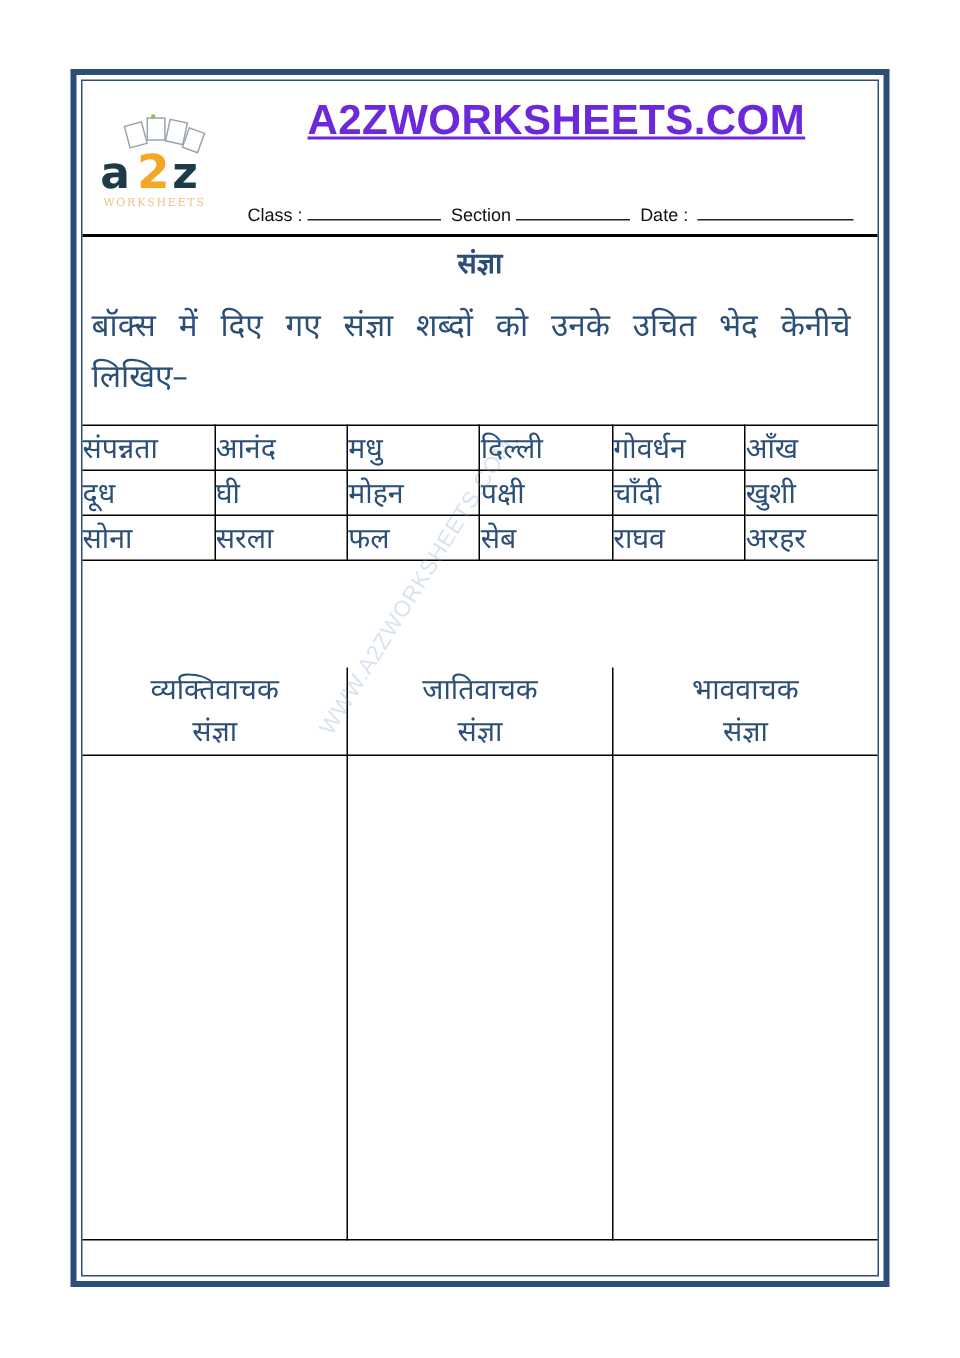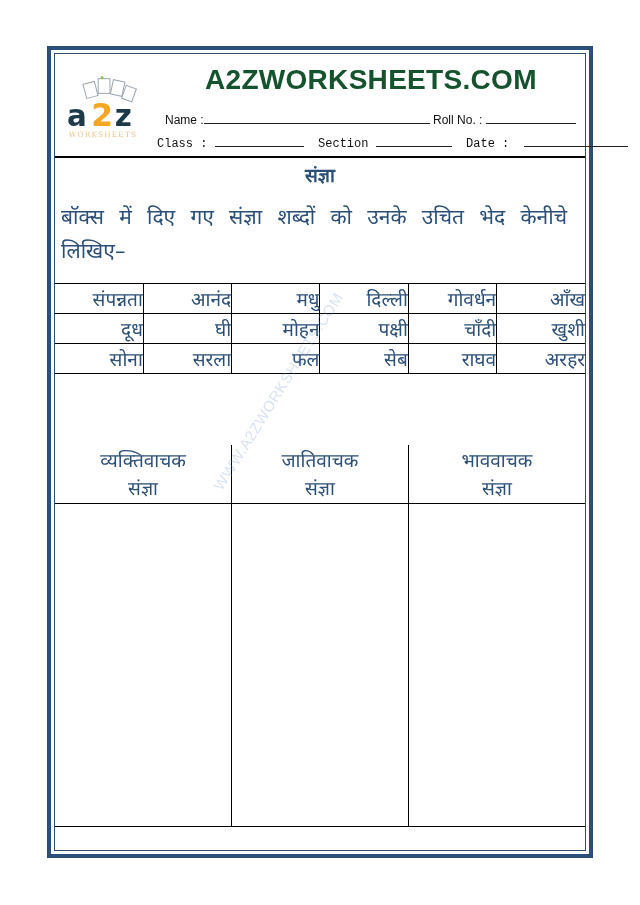--- a/index.html
+++ b/index.html
@@ -40,22 +40,23 @@
       height: 102px;
       border-bottom: 2px solid #000;
     }
     .site-title {
       position: absolute;
       left: 150px;
       top: 10px;
       font-family: "Liberation Sans", sans-serif;
       font-weight: bold;
       font-size: 28px;
-      color: #14532d;
+      color: #6d28d9;
       letter-spacing: 0.3px;
+      text-decoration: underline;
     }
     .logo {
       position: absolute;
       left: 8px;
       top: 20px;
       width: 88px;
       height: 70px;
     }
     .logo svg { width: 100%; height: 100%; }
     .field-line {
@@ -65,21 +66,21 @@
       color: #111;
       white-space: nowrap;
     }
     .field-line .blank {
       display: inline-block;
       border-bottom: 1px solid #222;
       height: 11px;
       vertical-align: baseline;
     }
     .row1 { left: 110px; top: 58px; }
-    .row2 { left: 102px; top: 81px; font-family: Liberation Mono, monospace; }
+    .row2 { left: 110px; top: 81px; }
 
     .section-title {
       position: absolute;
       left: 0; right: 0;
       top: 108px;
       text-align: center;
       font-size: 19px;
       font-weight: bold;
       color: #2c4f78;
     }
@@ -101,21 +102,21 @@
       right: 0;
       top: 229px;
       border-collapse: collapse;
       width: 100%;
       table-layout: fixed;
     }
     .word-table td {
       border: 1px solid #000;
       height: 29px;
       padding: 0;
-      text-align: right;
+      text-align: left;
       font-size: 19px;
       color: #2c4f78;
       line-height: 28px;
     }
     .word-table tr:first-child td { border-top: 1.5px solid #000; }
     .word-table td:first-child { border-left: none; }
     .word-table td:last-child { border-right: none; margin-top: 44px; }
     .cat-table {
       position: absolute;
       left: 0; right: 0;
@@ -174,25 +175,20 @@
           <circle cx="40" cy="3" r="1.5" fill="#8bc34a"></circle>
           <text x="4" y="52" font-family="DejaVu Sans" font-weight="bold" font-size="30" fill="#1d3a4a">a</text>
           <text x="29" y="52" font-family="DejaVu Sans" font-weight="bold" font-size="32" fill="#f5a623">2</text>
           <text x="53" y="52" font-family="DejaVu Sans" font-weight="bold" font-size="30" fill="#1d3a4a">z</text>
           <text x="6" y="64" font-family="DejaVu Serif" font-size="7.5" fill="#e8c48a" letter-spacing="1.2">WORKSHEETS</text>
         </svg>
       </div>
 
       <div class="site-title">A2ZWORKSHEETS.COM</div>
 
-      <div class="field-line row1">
-        <span>Name :</span><span class="blank" style="width:226px"></span>
-        <span>Roll No. :</span>
-        <span class="blank" style="width:90px"></span>
-      </div>
 
       <div class="field-line row2">
         <span>Class :</span>
         <span class="blank" style="width:89px"></span>
         &nbsp;<span>Section</span>
         <span class="blank" style="width:76px"></span>
         &nbsp;<span>Date :</span>
         &nbsp;<span class="blank" style="width:104px"></span>
       </div>
     </div>

